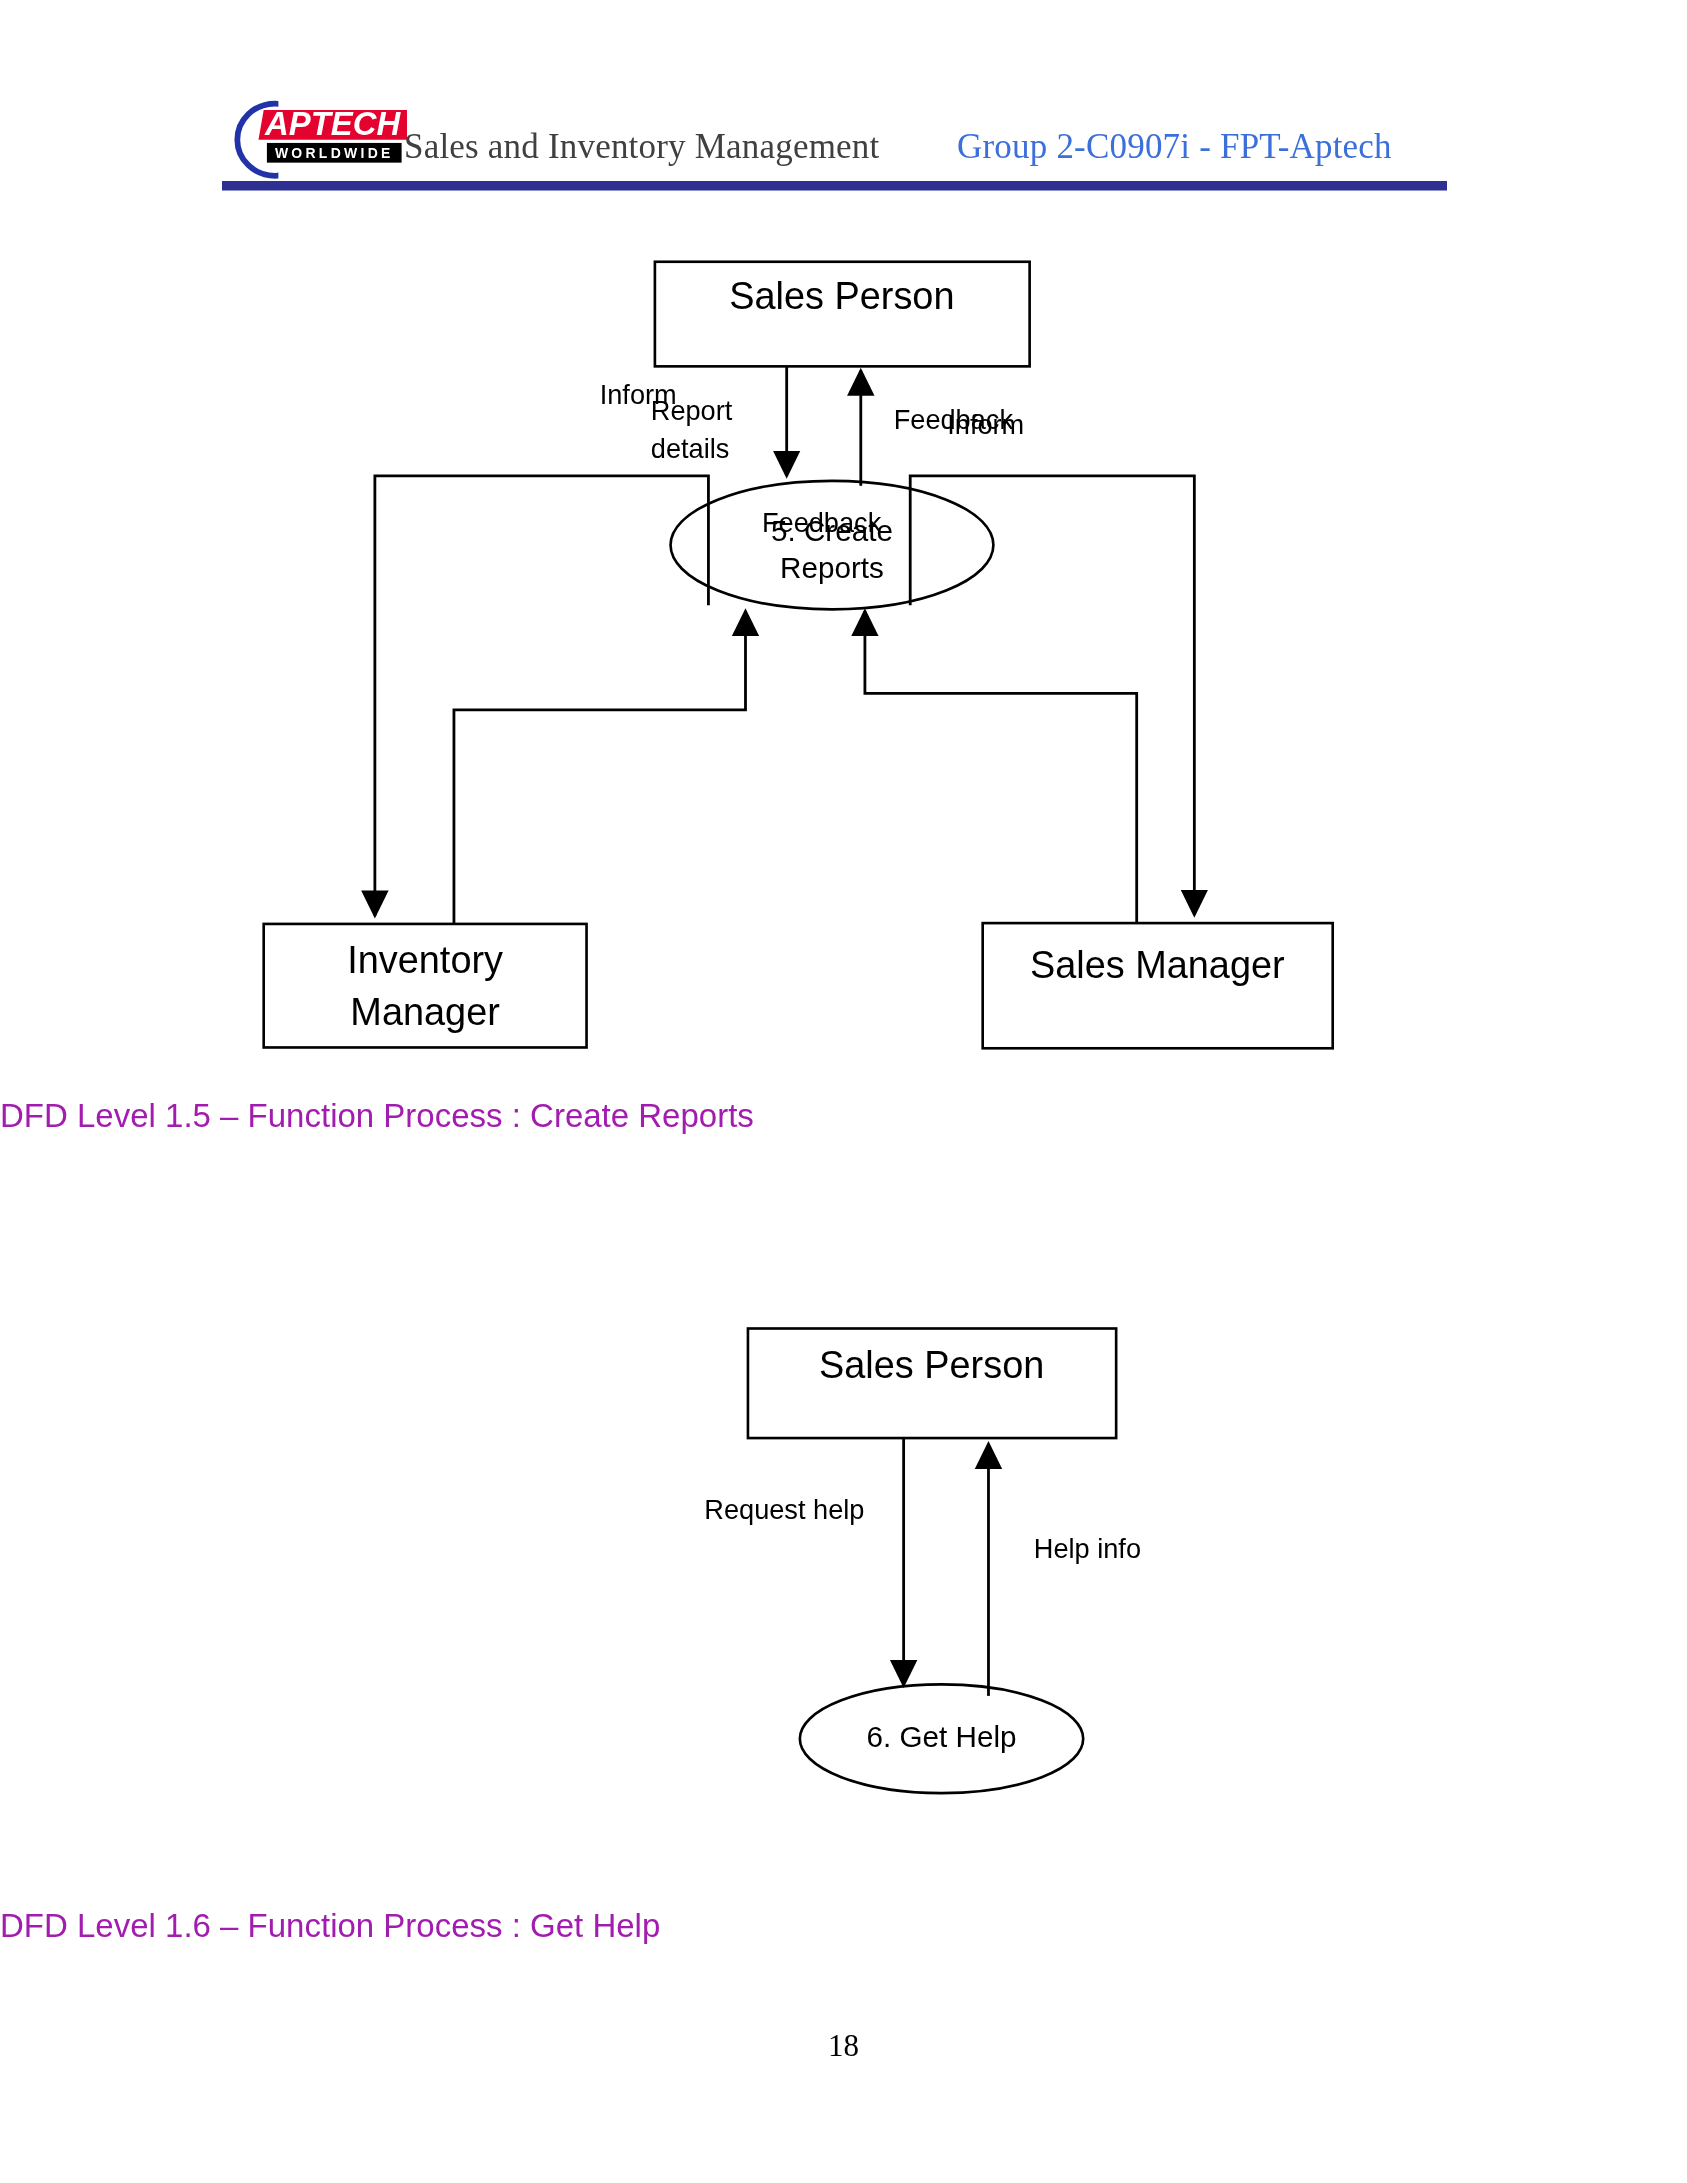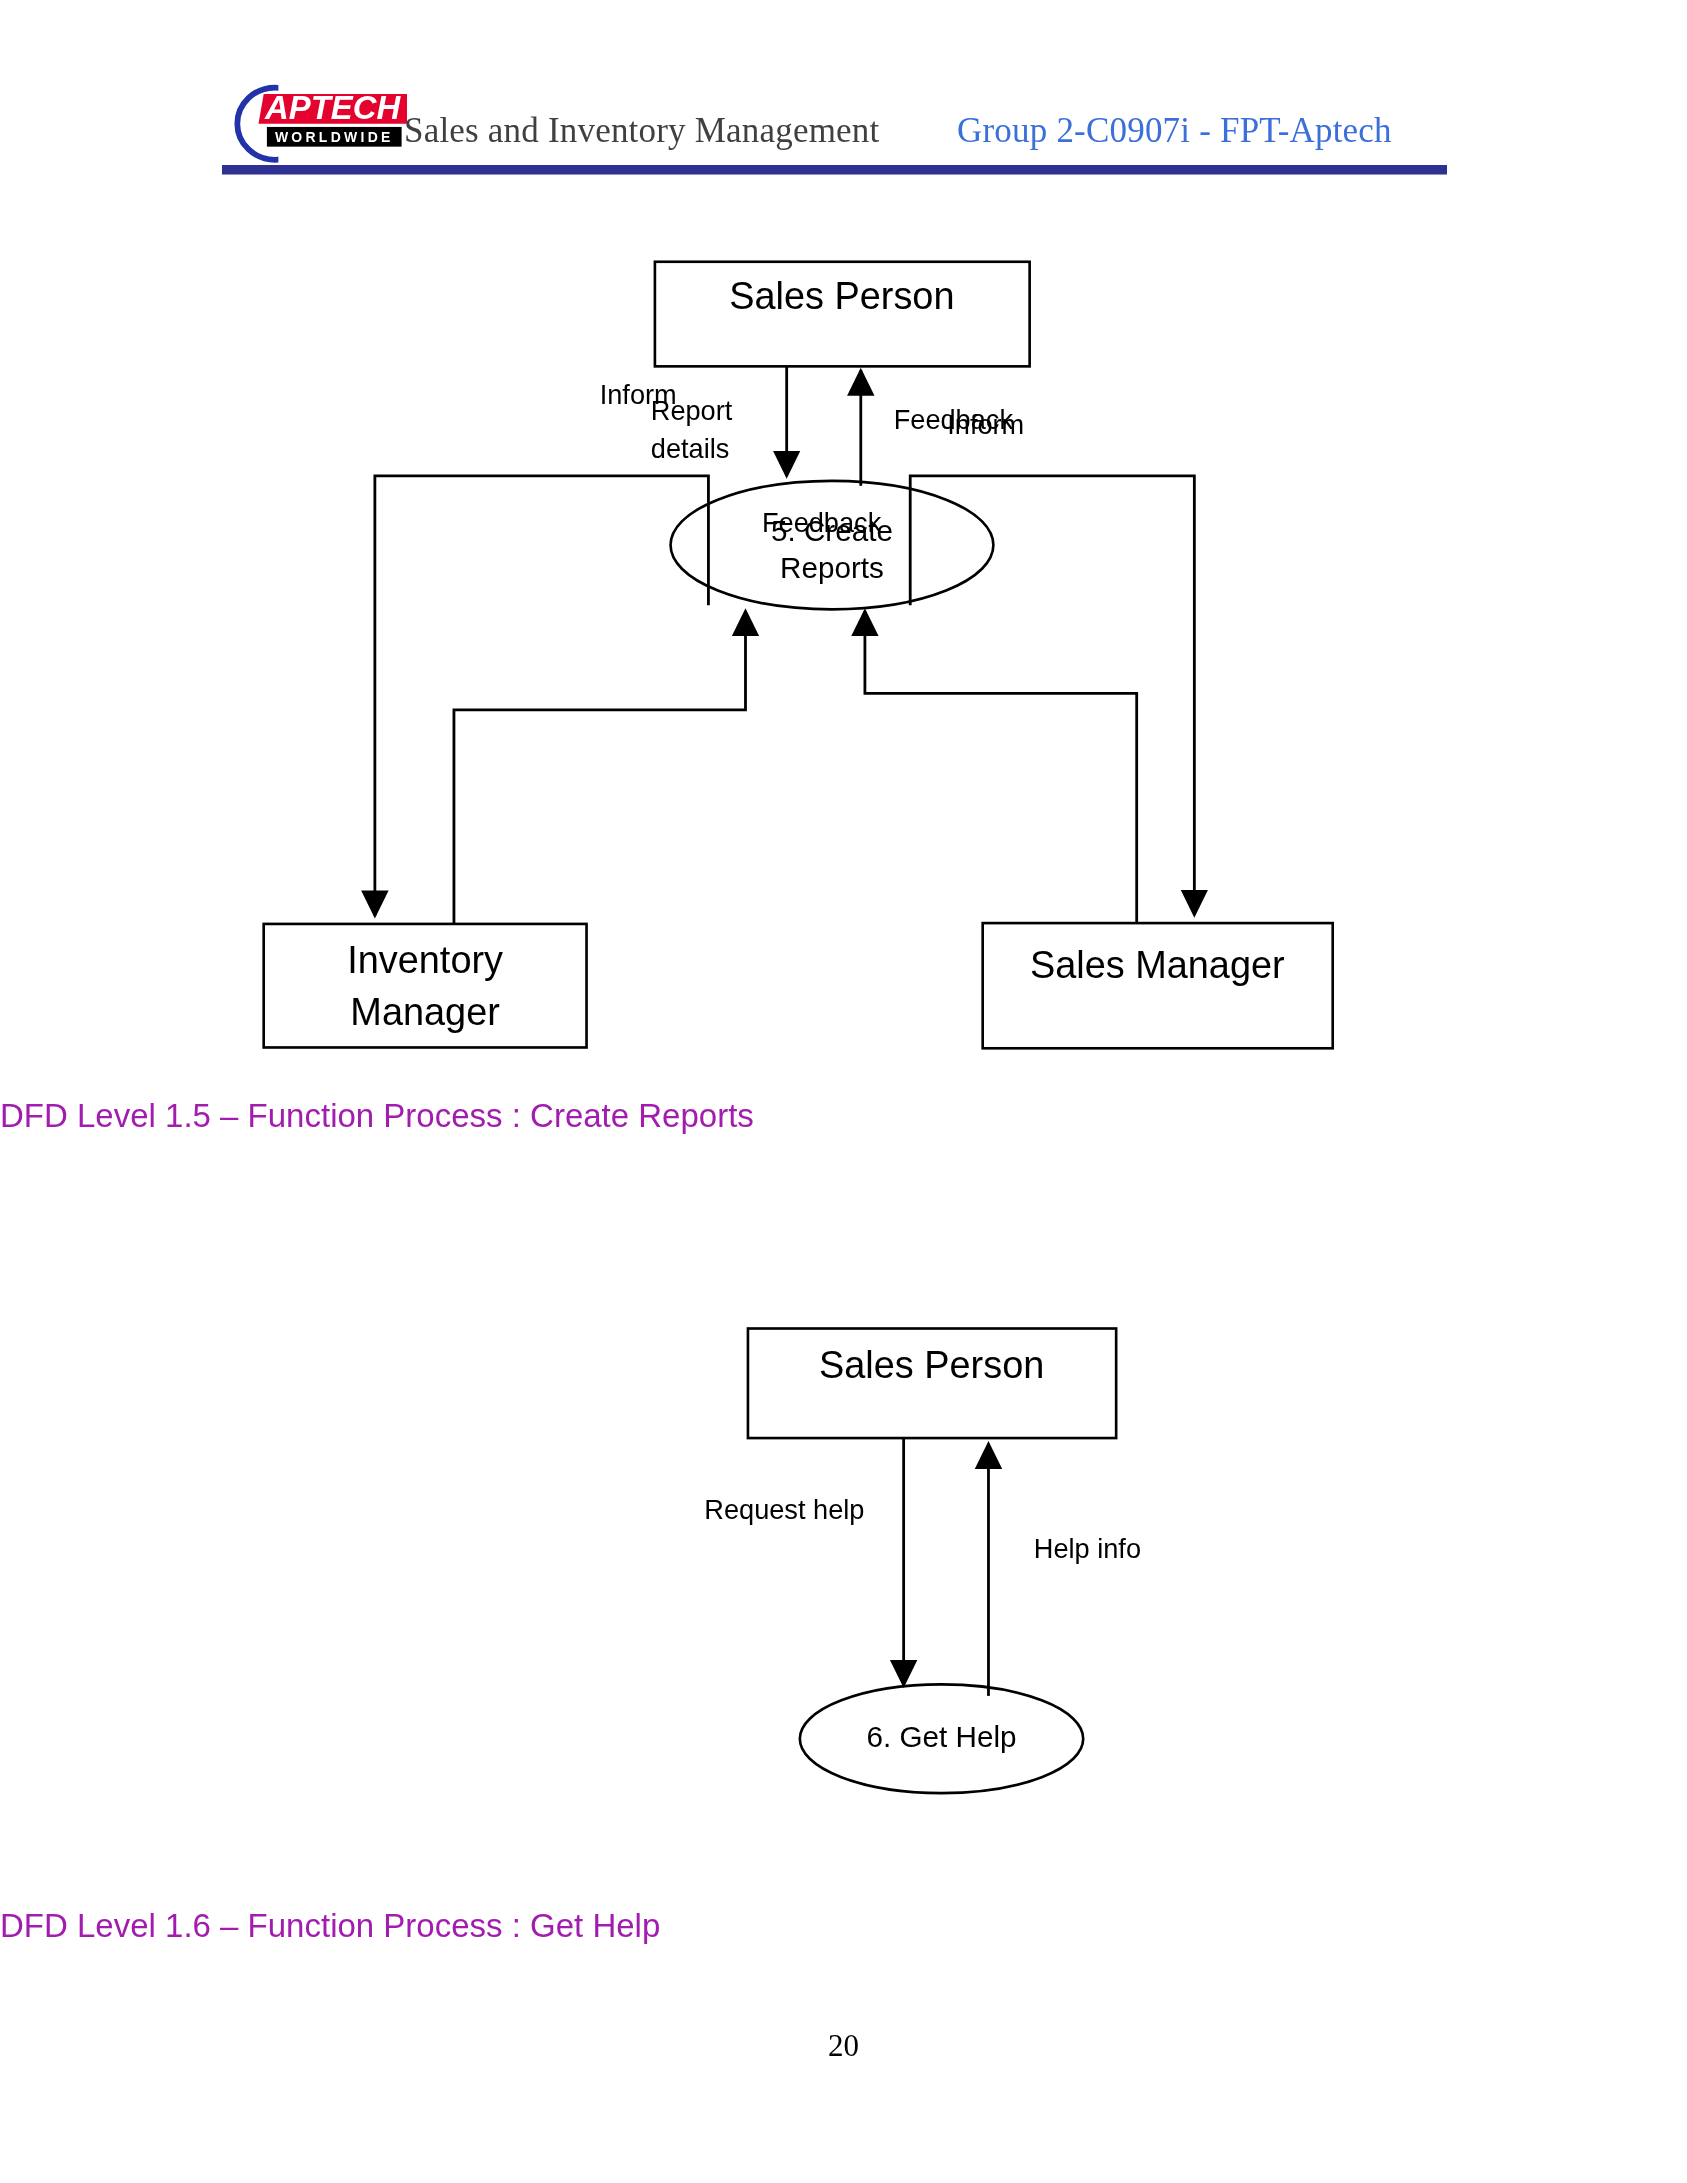--- a/index.html
+++ b/index.html
@@ -12,21 +12,21 @@
     height: 2183px;
     position: relative;
     font-family: "Liberation Sans", sans-serif;
     overflow: hidden;
   }
 
   
   .page-header {
     position: absolute;
     left: 0;
-    top: 0;
+    top: 16px;
     width: 1687px;
     height: 177px;
     text-align: right;
   }
   .logo {
     position: absolute;
     left: 227px;
     top: 76px;
     width: 180px;
     height: 92px;
@@ -225,14 +225,14 @@
 
     <g>
       <line class="flow-line" x1="1200" y1="478" x2="1200" y2="172" marker-end="url(#arrow2)"></line>
       <text class="node-label flow-label" x="1255" y="302">Help info</text>
     </g>
   </svg>
 </div>
 
 <div class="caption" id="caption-2">DFD Level 1.6 – Function Process : Get Help</div>
 
-<div class="page-number">20</div>
+<div class="page-number">18</div>
 
 
 </body></html>

